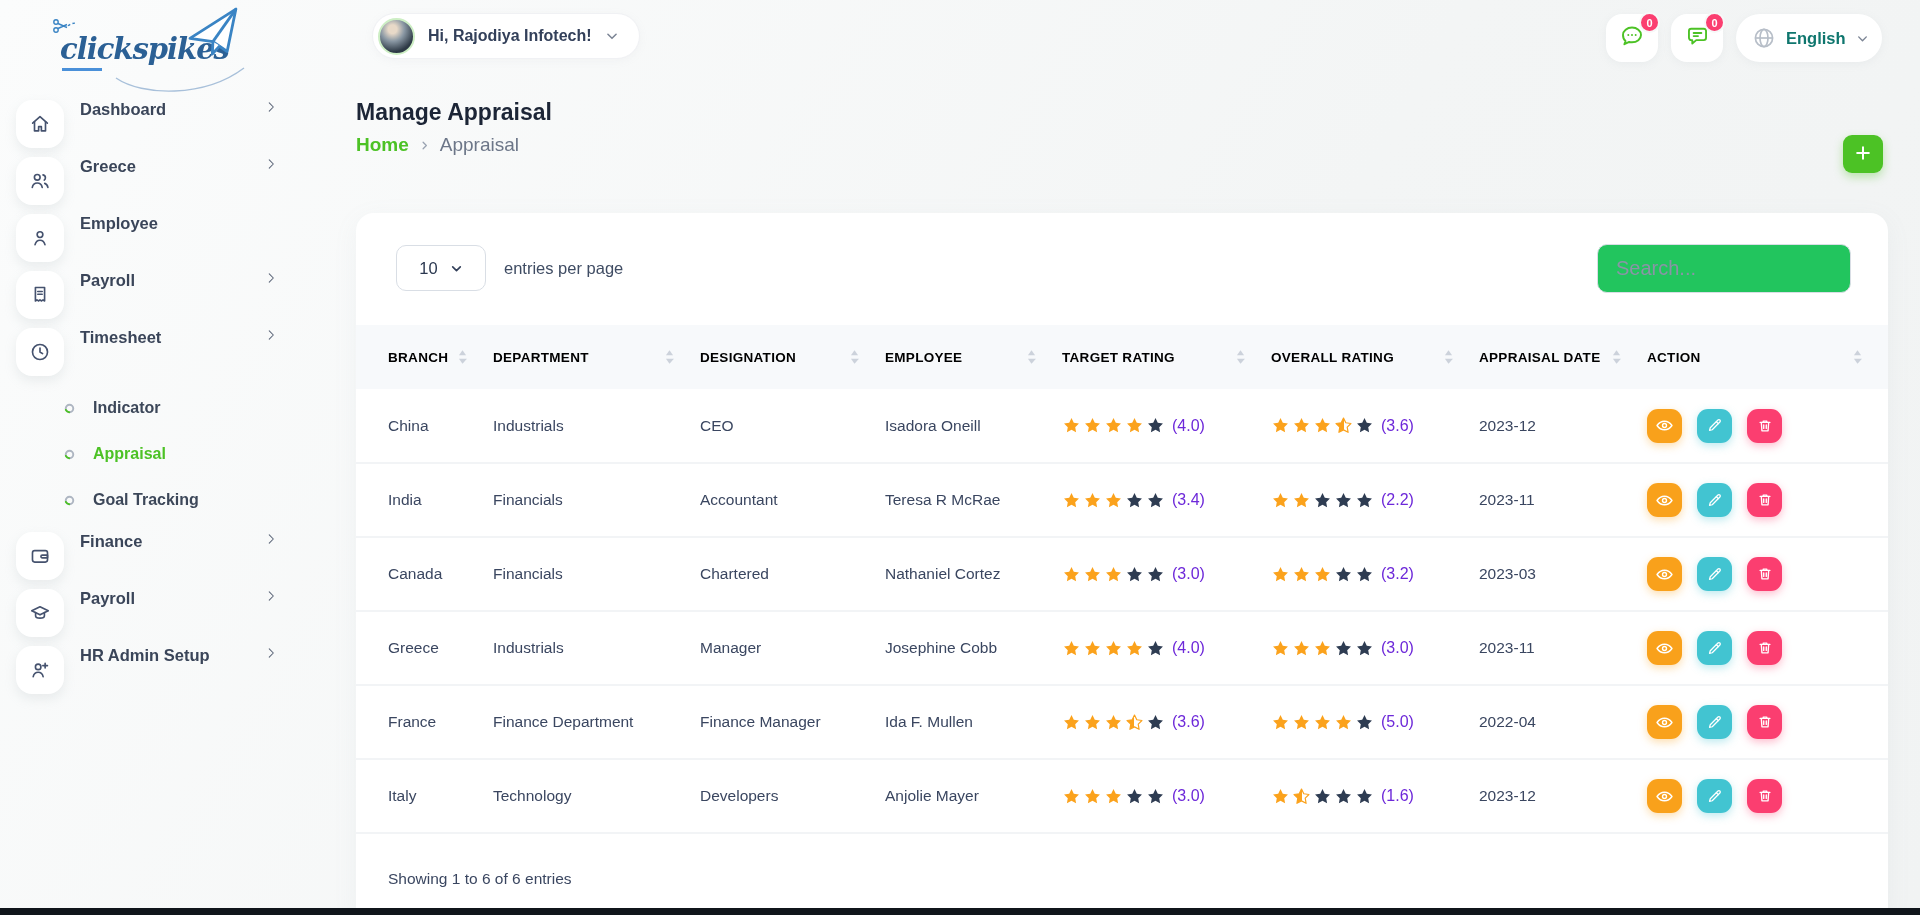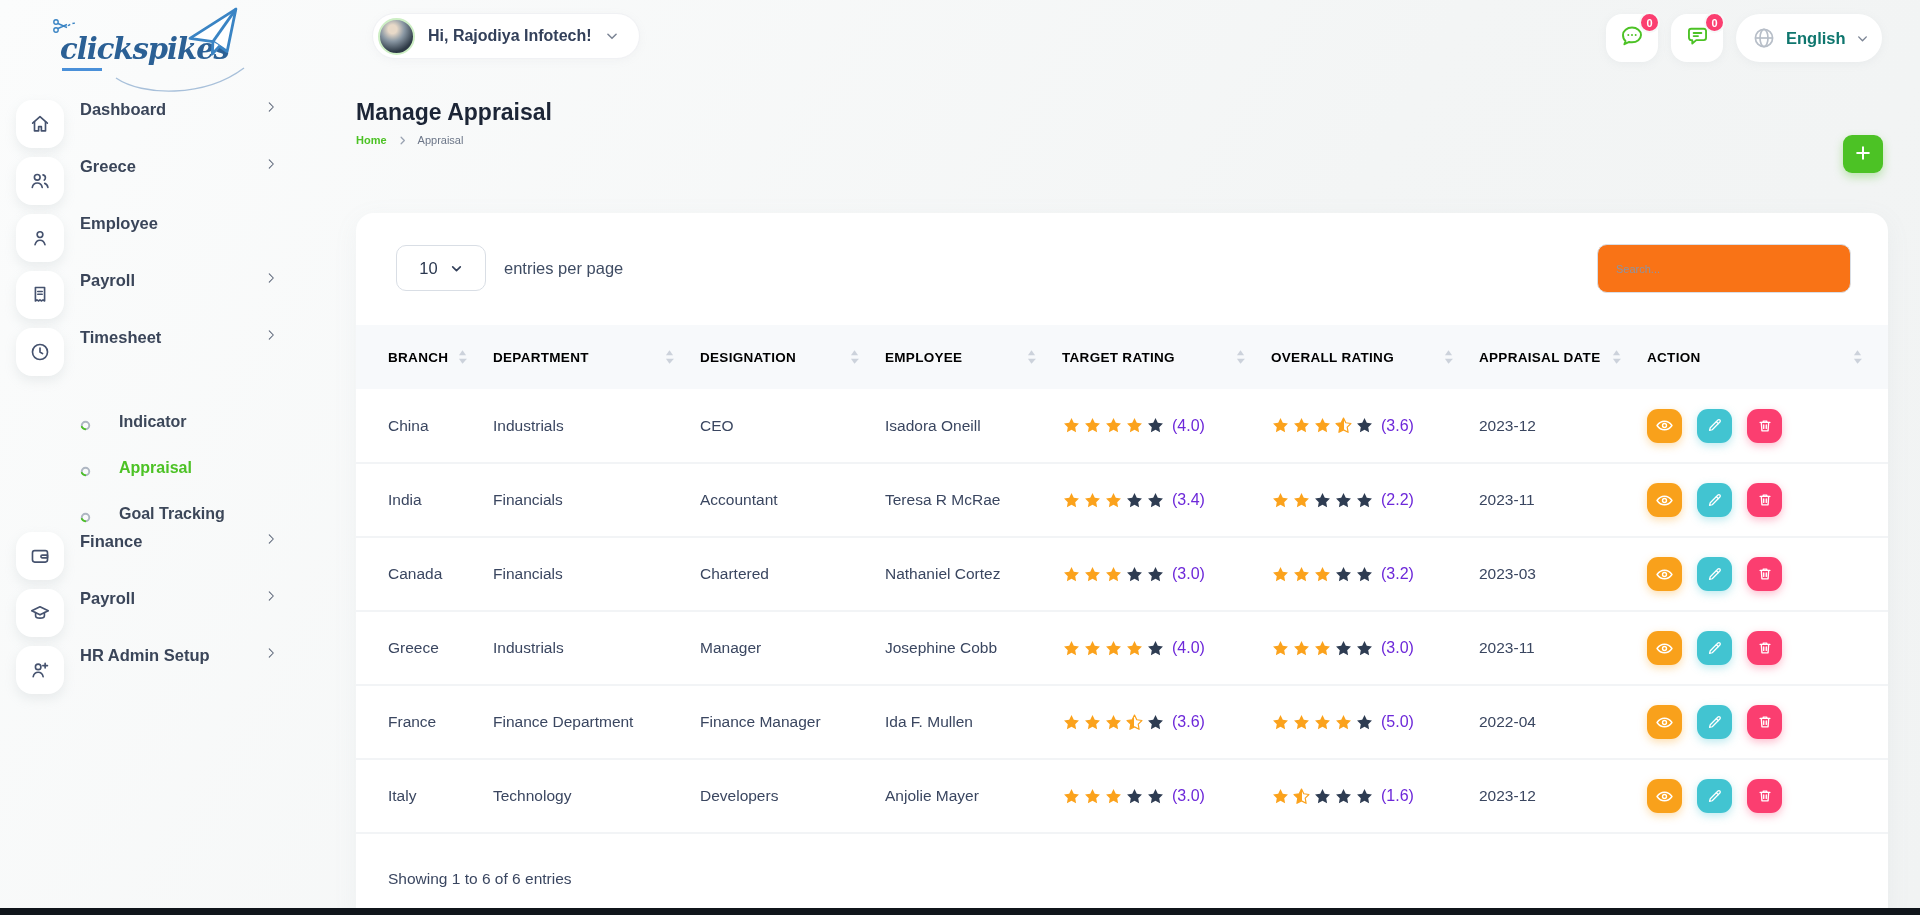--- a/index.html
+++ b/index.html
@@ -20,45 +20,45 @@
   .menu { position:absolute; left:0; top:100px; width:100%; display:flex; flex-direction:column; gap:9px; }
   .side-item { display:flex; align-items:flex-start; height:48px; margin:0 16px; gap:16px; cursor:pointer; border-radius:14px; }
   .icon-box { width:48px; height:48px; background:#ffffff; border-radius:16px; box-shadow:0 5px 12px rgba(170,178,184,.20); display:flex; align-items:center; justify-content:center; color:#45526e; flex:0 0 48px; }
   .side-label { font-size:16.5px; font-weight:600; color:#3a4559; flex:1; }
   .side-chev { color:#5b6activiteit578; color:#5b6578; display:flex; margin-right:6px; }
   .side-item.active { background:#4cc225; height:50px; box-shadow:0 8px 16px rgba(76,194,38,.32); }
   .side-item.active .icon-box { width:44px; height:44px; border-radius:13px; margin-left:3px; box-shadow:none; color:#4cc225; flex:0 0 44px; }
   .side-item.active .side-label { color:#ffffff; font-weight:700; }
   .side-item.active .side-chev { color:#ffffff; }
   .sub-list { display:flex; flex-direction:column; }
-  .sub-item { display:flex; align-items:flex-end; gap:28px; height:46px; padding-left:80px; cursor:pointer; }
+  .sub-item { display:flex; align-items:center; gap:18px; height:46px; padding-left:64px; cursor:pointer; }
   .sub-label { font-size:16px; font-weight:600; color:#3c4759; }
   .sub-item.active .sub-label { color:#4cc225; font-weight:700; }
   
   .user-chip { position:absolute; left:372px; top:13px; height:46px; background:#fff; border:1px solid #f0f1f4; border-radius:23px; display:flex; align-items:center; gap:13px; padding:0 20px 0 5px; cursor:pointer; box-shadow:0 2px 8px rgba(160,168,176,.08); }
   .avatar { width:37px; height:37px; border-radius:50%; border:2px solid #cdeec4; background:radial-gradient(circle at 38% 28%, #e8d9c8 14%, #8a98a4 38%, #2e3a46 72%); }
   .greeting { font-size:16px; font-weight:600; color:#33405a; }
   .chev-gray { color:#7b8494; display:flex; }
   .top-btn { position:absolute; top:14px; width:52px; height:48px; background:#fff; border-radius:16px; box-shadow:0 2px 8px rgba(160,168,176,.10); display:flex; align-items:center; justify-content:center; color:#4cc225; cursor:pointer; }
   .top-btn .badge { position:absolute; top:-2px; right:-2px; min-width:21px; height:21px; border-radius:11px; background:#fb3e70; border:2px solid #f7f8f8; color:#fff; font-size:11px; font-weight:bold; display:flex; align-items:center; justify-content:center; }
   .lang-pill { position:absolute; left:1736px; top:14px; width:146px; height:48px; background:#fff; border-radius:24px; box-shadow:0 2px 8px rgba(160,168,176,.10); display:flex; align-items:center; gap:10px; padding:0 16px; cursor:pointer; }
   .lang-label { font-size:16.5px; font-weight:600; color:#0f766e; flex:1; }
   
   .page-title { position:absolute; left:356px; top:99px; font-size:23px; font-weight:700; color:#1c2536; }
-  .breadcrumb { position:absolute; left:356px; top:134px; display:flex; align-items:center; gap:10px; font-size:11px; }
+  .breadcrumb { position:absolute; left:356px; top:134px; display:flex; align-items:center; gap:10px; font-size:19px; }
   .bc-home { color:#4cc225; font-weight:600; cursor:pointer; }
   .bc-sep { color:#9aa3b2; display:flex; }
   .bc-cur { color:#6c7688; }
   .add-btn { position:absolute; left:1843px; top:135px; width:40px; height:38px; border-radius:9px; background:#4cc225; color:#fff; display:flex; align-items:center; justify-content:center; cursor:pointer; box-shadow:0 4px 10px rgba(76,194,38,.35); }
   
   .card { position:absolute; left:356px; top:213px; width:1532px; height:702px; background:#fff; border-radius:18px 18px 0 0; box-shadow:0 6px 24px rgba(140,152,164,.08); }
   .card-controls { position:relative; height:112px; }
   .entries-select { position:absolute; left:40px; top:32px; width:90px; height:46px; border:1px solid #d9dee5; border-radius:10px; display:flex; align-items:center; justify-content:center; gap:12px; font-size:16.5px; color:#2b3850; cursor:pointer; background:#fff; }
   .entries-label { position:absolute; left:148px; top:32px; height:46px; display:flex; align-items:center; font-size:16.5px; color:#3f4c63; }
-  .search-input { position:absolute; right:37px; top:31px; width:254px; height:49px; border:1px solid #d9dee5; border-radius:10px; padding:0 18px; font-size:11px; color:#33405a; font-family:inherit; outline:none; background:#f97316; }
+  .search-input { position:absolute; right:37px; top:31px; width:254px; height:49px; border:1px solid #d9dee5; border-radius:10px; padding:0 18px; font-size:20px; color:#33405a; font-family:inherit; outline:none; background:#22c55e; }
   .search-input::placeholder { color:#8a94a6; }
   
   table { width:100%; border-collapse:collapse; table-layout:fixed; }
   col.c1{width:137px} col.c2{width:207px} col.c3{width:185px} col.c4{width:177px}
   col.c5{width:209px} col.c6{width:208px} col.c7{width:168px} col.c8{width:241px}
   thead th { background:#f7f9fb; height:64px; font-size:13.5px; font-weight:700; letter-spacing:.3px; color:#000000; text-transform:uppercase; text-align:left; padding-right:26px; cursor:pointer; }
   thead th .th-inner { display:flex; align-items:center; justify-content:space-between; gap:6px; }
   thead th:first-child { padding-left:32px; }
   tbody td { height:74px; font-size:15.5px; color:#3a4660; border-bottom:2px solid #f2f4f6; vertical-align:middle; }
   tbody td:first-child { padding-left:32px; }

